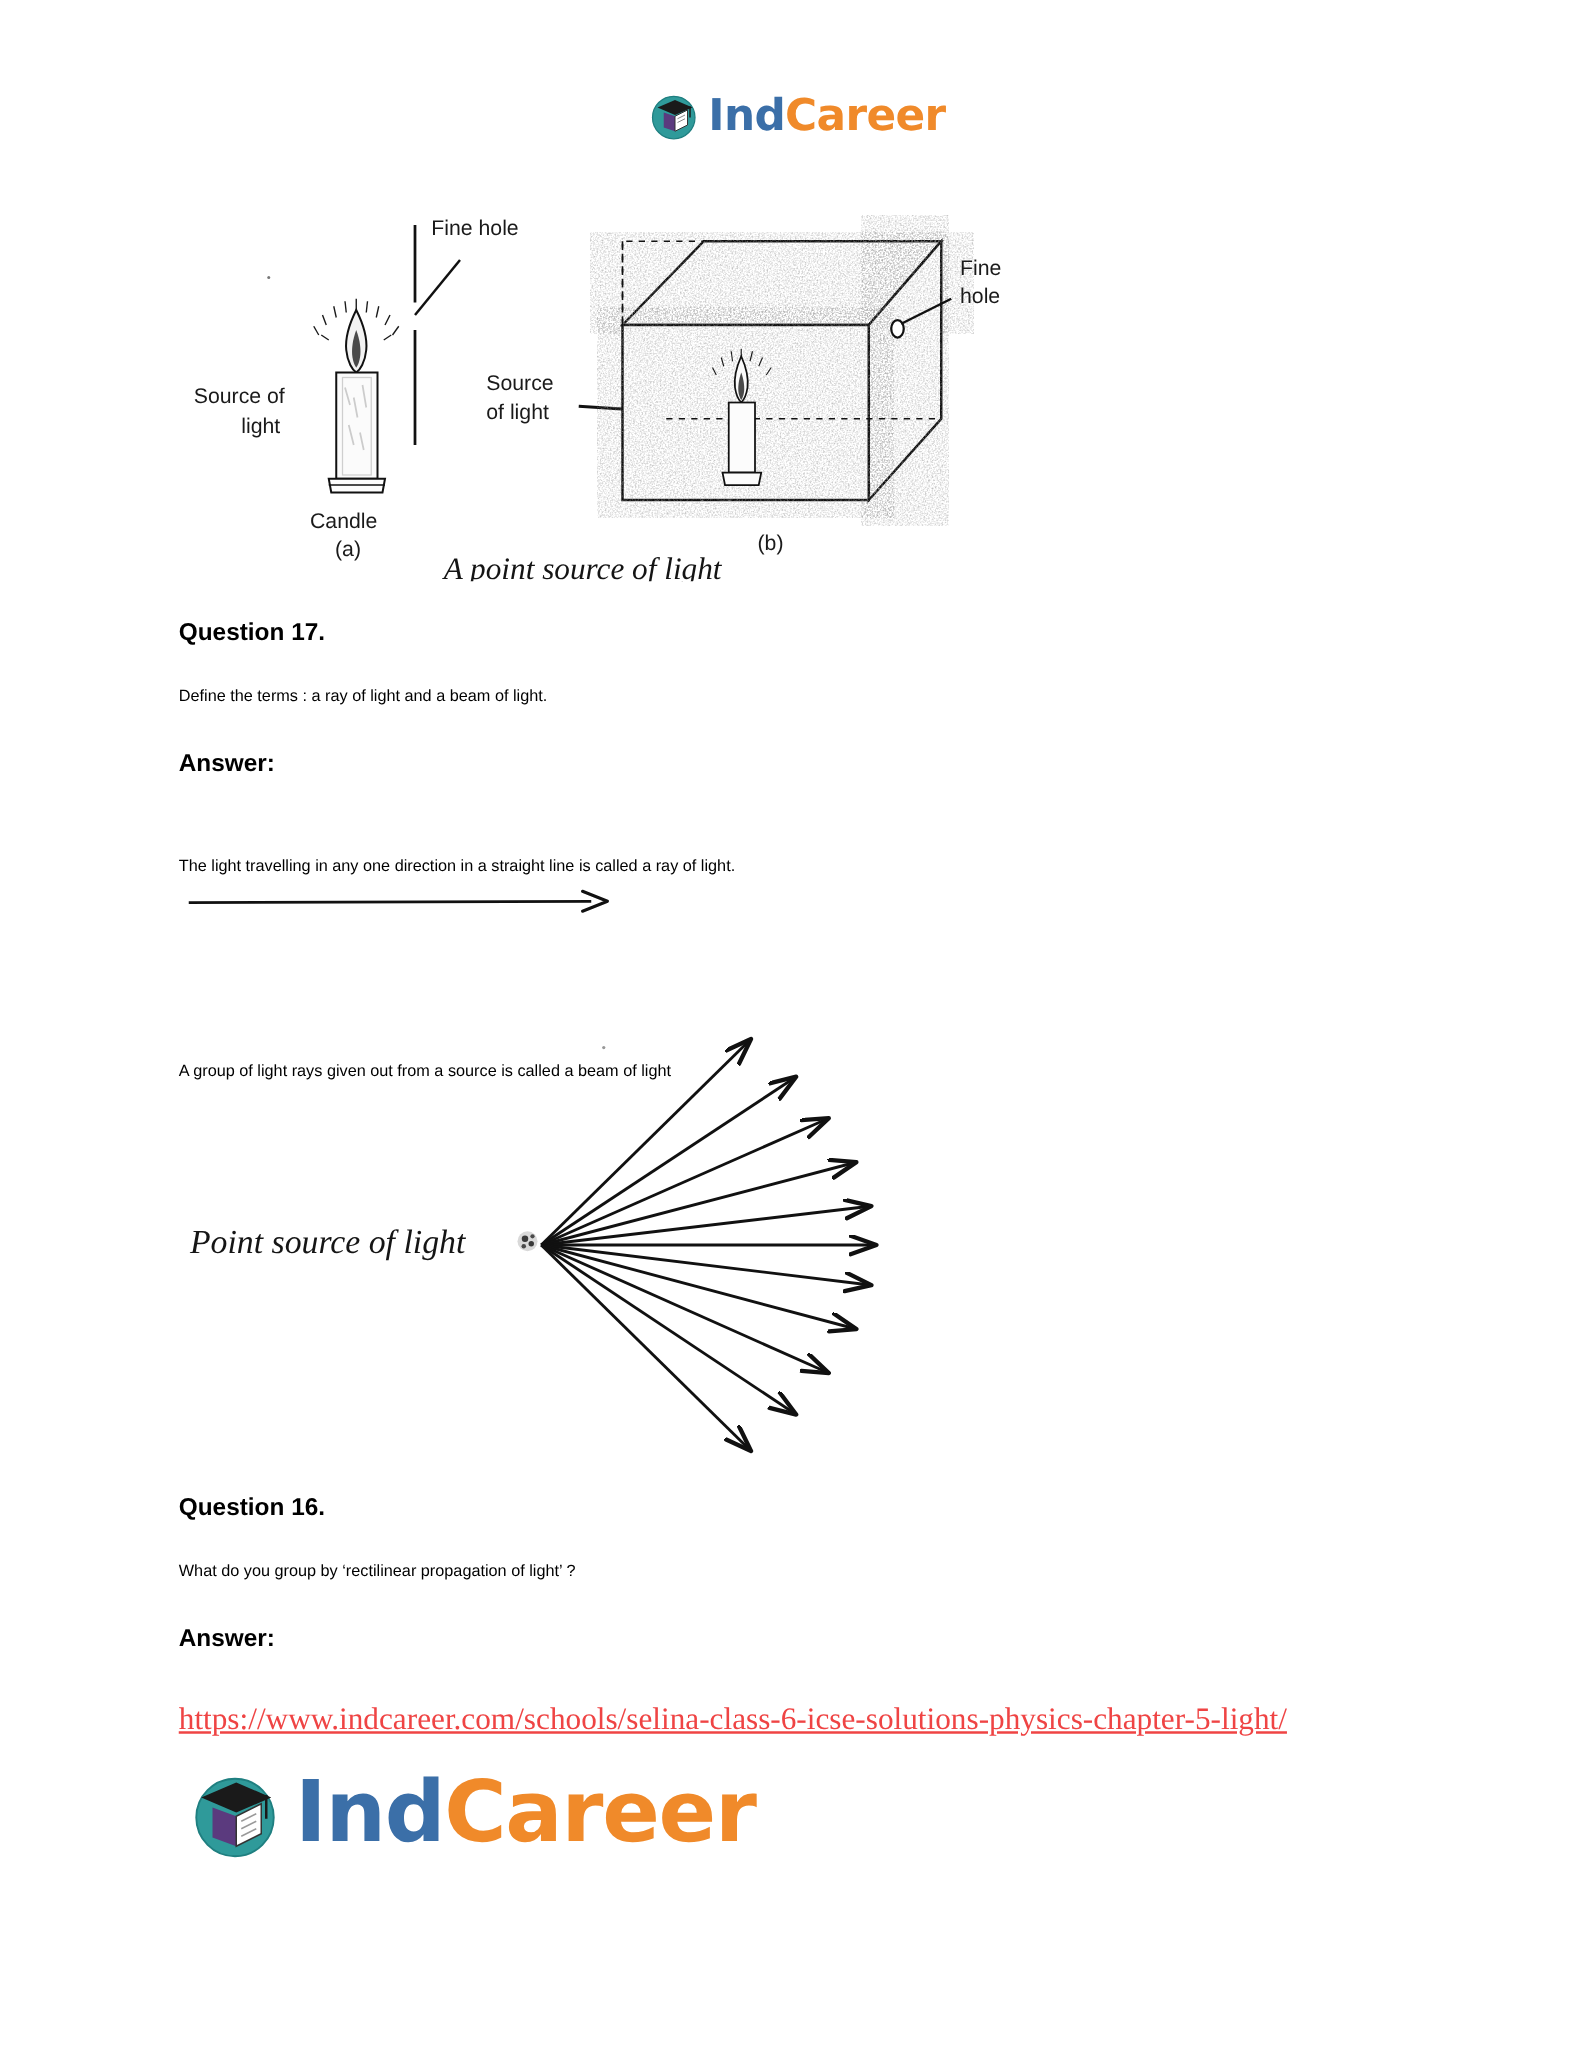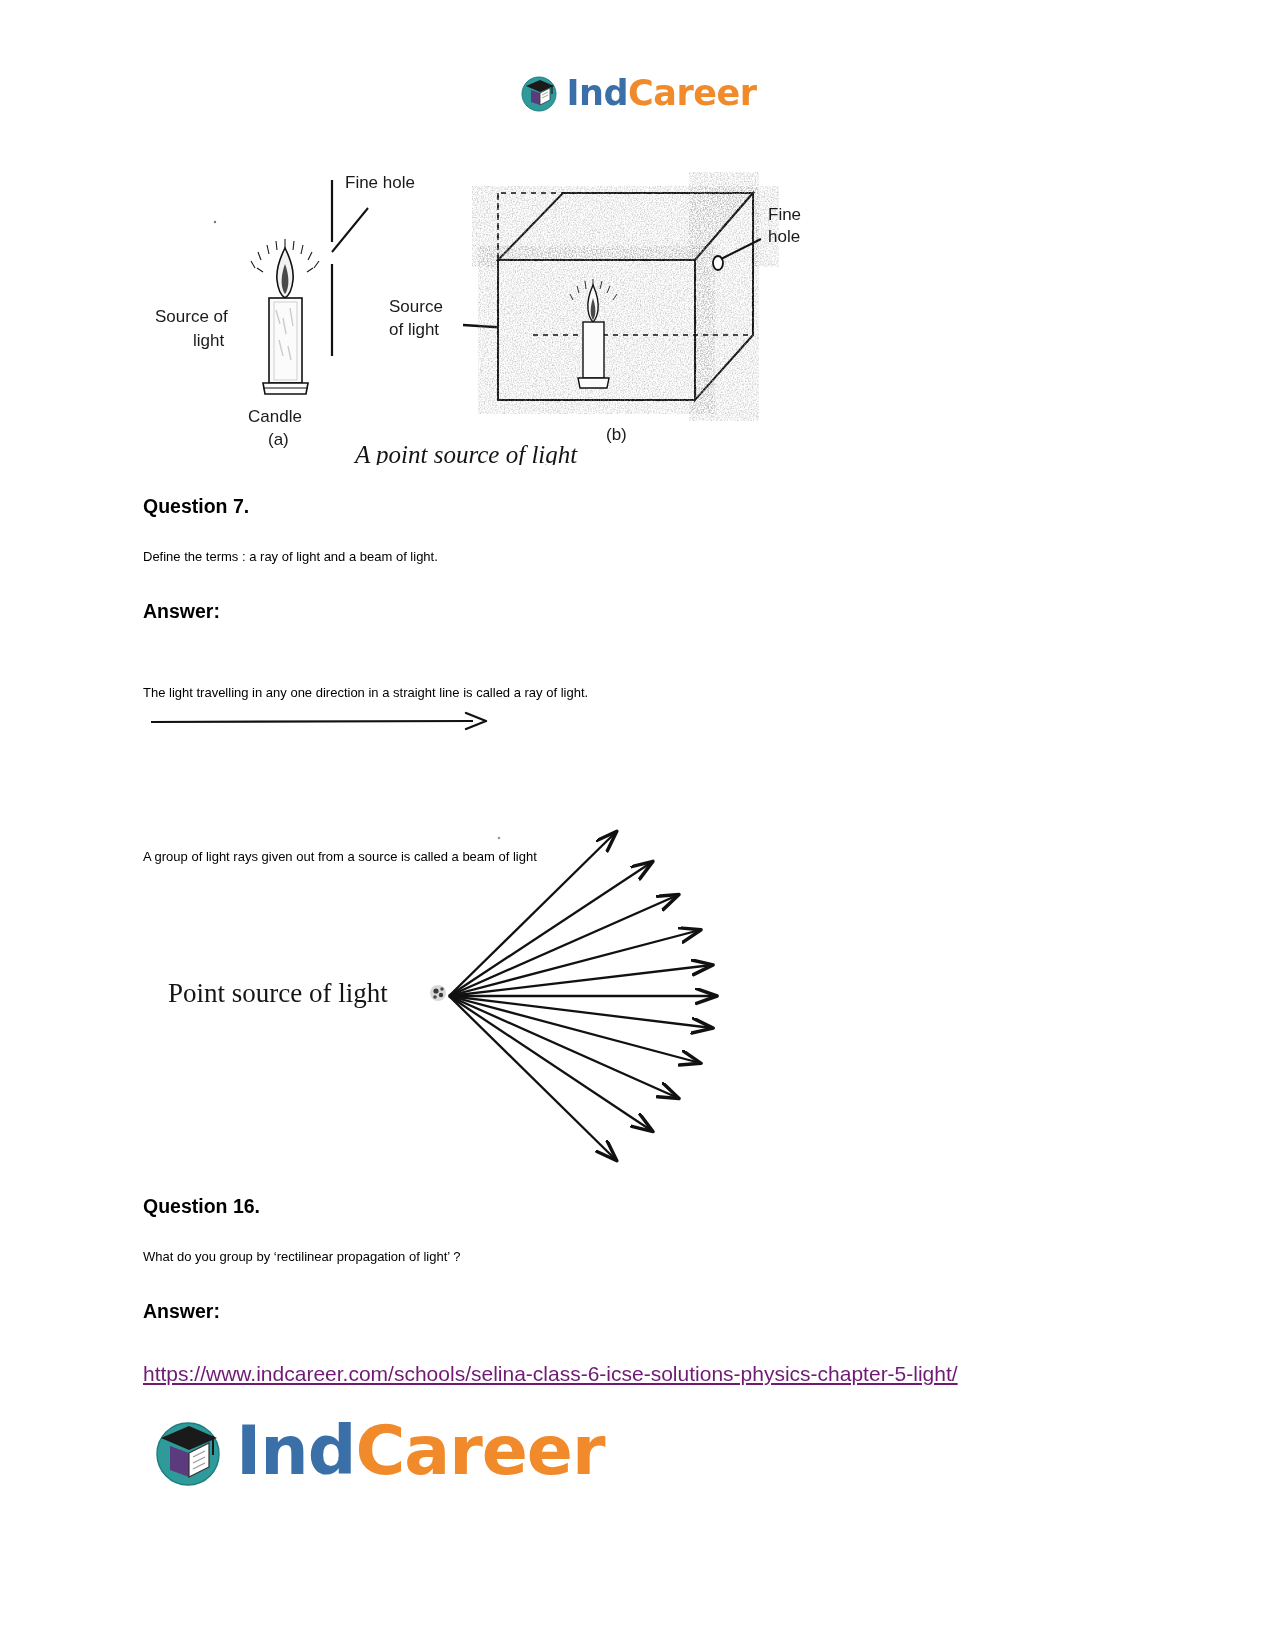--- a/index.html
+++ b/index.html
@@ -60,28 +60,29 @@
     font-weight: normal;
     line-height: 1.45;
   }
 
   .block { position: absolute; left: 143px; }
 
   
   .ray-arrow { position: absolute; left: 148px; top: 700px; }
 
   
-  .fan { position: absolute; left: 166px; top: 820px; }
+  .fan { position: absolute; left: 150px; top: 820px; font-style: italic; }
 
   
   .url-link {
-    font-size: 21px;
-    color: #701a75;
+    font-size: 25px;
+    color: #ef4444;
     text-decoration: underline;
     word-break: break-all;
+    font-family: Liberation Serif, serif;
   }
 
   
   .footer-logo {
     position: absolute;
     left: 150px;
     top: 1412px;
     display: flex;
     align-items: center;
     gap: 8px;
@@ -221,21 +222,21 @@
     <line x1="578" y1="99" x2="618" y2="79" stroke="#111" stroke-width="2"></line>
   </g>
   <text class="fig-label" x="625" y="60">Fine</text>
   <text class="fig-label" x="625" y="82">hole</text>
   <text class="fig-label" x="463" y="280">(b)</text>
 
   <text class="fig-caption" x="212" y="303">A point source of light</text>
 </svg>
 </div>
 
-<div class="block qhead" style="top:493px;">Question 7.</div>
+<div class="block qhead" style="top:493px;">Question 17.</div>
 <div class="block para" style="top:548px;">Define the terms : a ray of light and a beam of light.</div>
 <div class="block qhead" style="top:598px;">Answer:</div>
 <div class="block para" style="top:684px;">The light travelling in any one direction in a straight line is called a ray of light.</div>
 
 <div class="ray-arrow">
   <svg width="350" height="40" viewBox="0 0 350 40">
     <line x1="3" y1="22" x2="325" y2="21" stroke="#111" stroke-width="2.2"></line>
     <path d="M318 13 L338 21 L318 29" fill="none" stroke="#111" stroke-width="2.4" stroke-linecap="round" stroke-linejoin="round"></path>
   </svg>
 </div>

